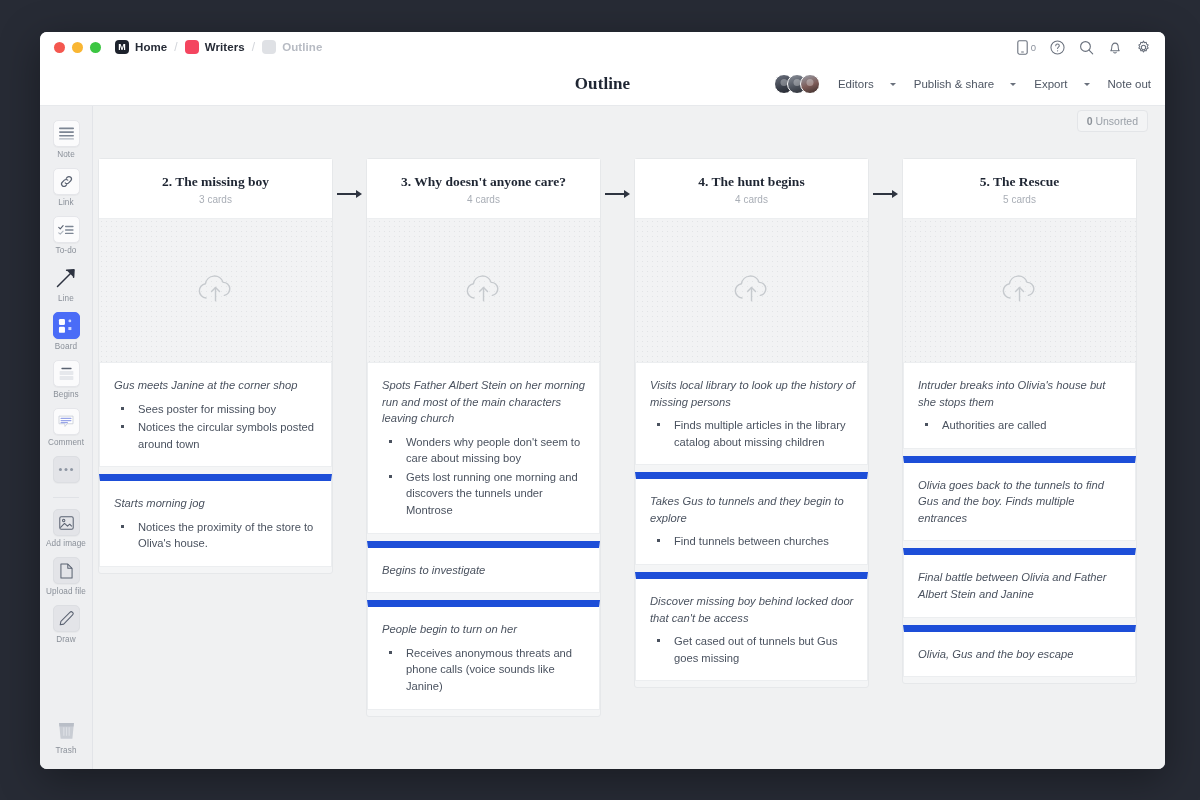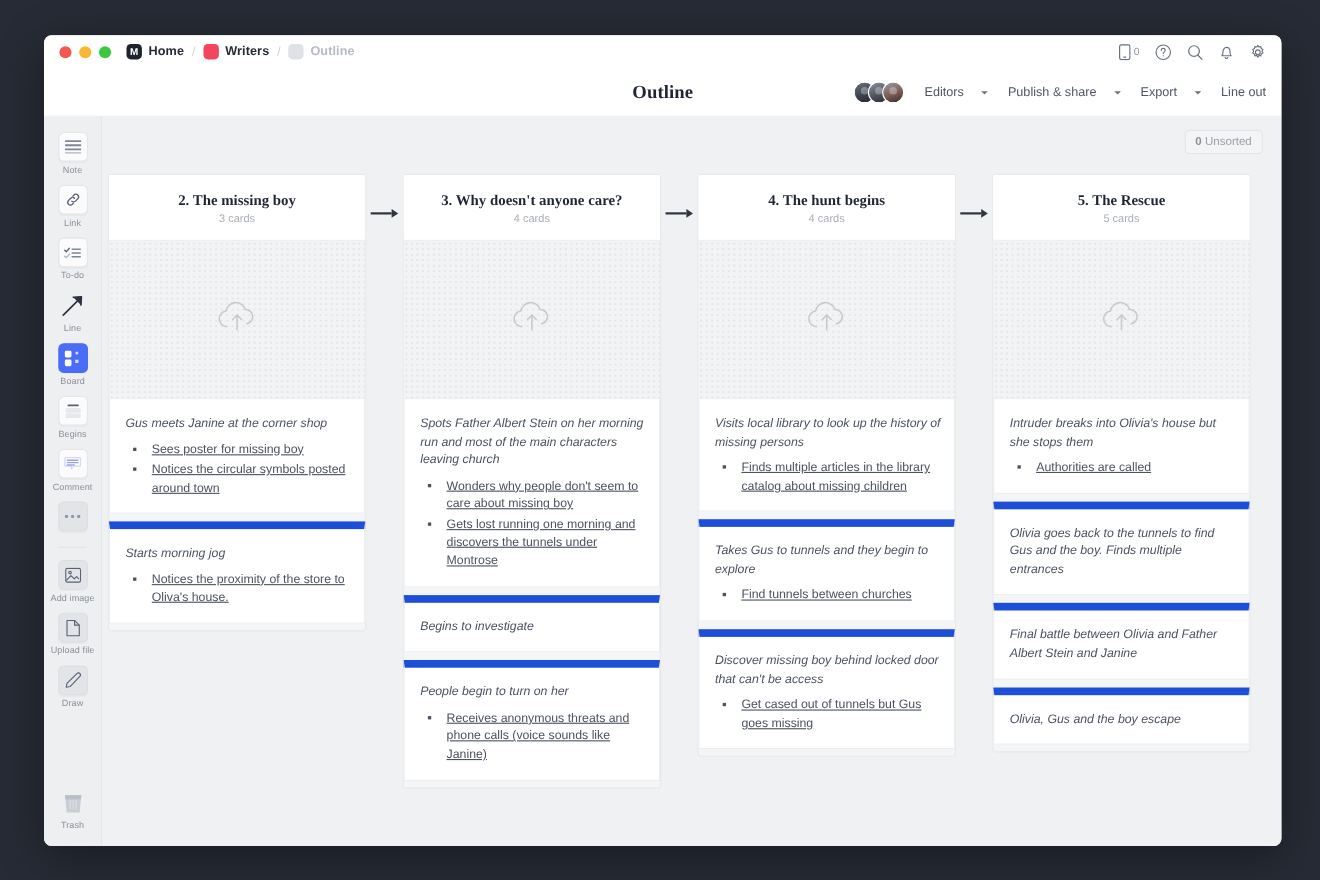--- a/index.html
+++ b/index.html
@@ -125,21 +125,21 @@
   .sb-spacer { flex: 1 1 auto; }
   #trash-tool { margin-bottom: 14px; }
 
   
   #canvas {
     flex: 1 1 auto; position: relative;
     background: #f0f1f2;
     overflow: hidden;
   }
   #unsorted {
-    position: absolute; right: 17px; top: 12px;
+    position: absolute; right: 17px; top: 4px;
     background: #f3f4f5; border: 1px solid #e3e5e8;
     border-radius: 4px; padding: 4px 9px;
     font-size: 10.5px; color: #9aa0a8;
   }
   #unsorted b { color: #8b9198; font-weight: bold; }
 
   #board {
     position: absolute; left: 5px; top: 52px; right: 0; bottom: 0;
     display: flex; align-items: flex-start;
   }
@@ -178,21 +178,21 @@
     border: 1px solid #eceef0;
     border-top: none;
     padding: 14px 12px 14px 14px;
   }
   .card:first-child { border-top: none; }
   .card + .card { margin-top: 7px; border-top: 7px solid #1d4ed8; }
   .card-title { font-size: 11.2px; color: #4a525f; line-height: 1.48; font-style: italic; }
   .card ul { list-style: none; margin-top: 7px; }
   .card li {
     font-size: 11.2px; color: #4a525f; line-height: 1.48;
-    position: relative; padding-left: 24px; margin-top: 2px; text-decoration: underline;
+    position: relative; padding-left: 24px; margin-top: 2px;
   }
   .card li::before {
     content: ""; position: absolute; left: 7px; top: 6px;
     width: 3px; height: 3px; background: #4a525f;
   }
 
   .connector {
     width: 33px; flex: 0 0 33px;
     height: 72px;
     display: flex; align-items: center; justify-content: center;
@@ -284,21 +284,21 @@
       </div>
       <div class="hdr-btn">
         <span>Publish &amp; share</span>
         <span class="caret"></span>
       </div>
       <div class="hdr-btn">
         <span>Export</span>
         <span class="caret"></span>
       </div>
       <div class="hdr-btn">
-        <span>Line out</span>
+        <span>Note out</span>
       </div>
     </div>
   </div>
 
   <div id="body">
 
     <div id="sidebar">
 
       <div class="tool">
         <div class="tool-box">

